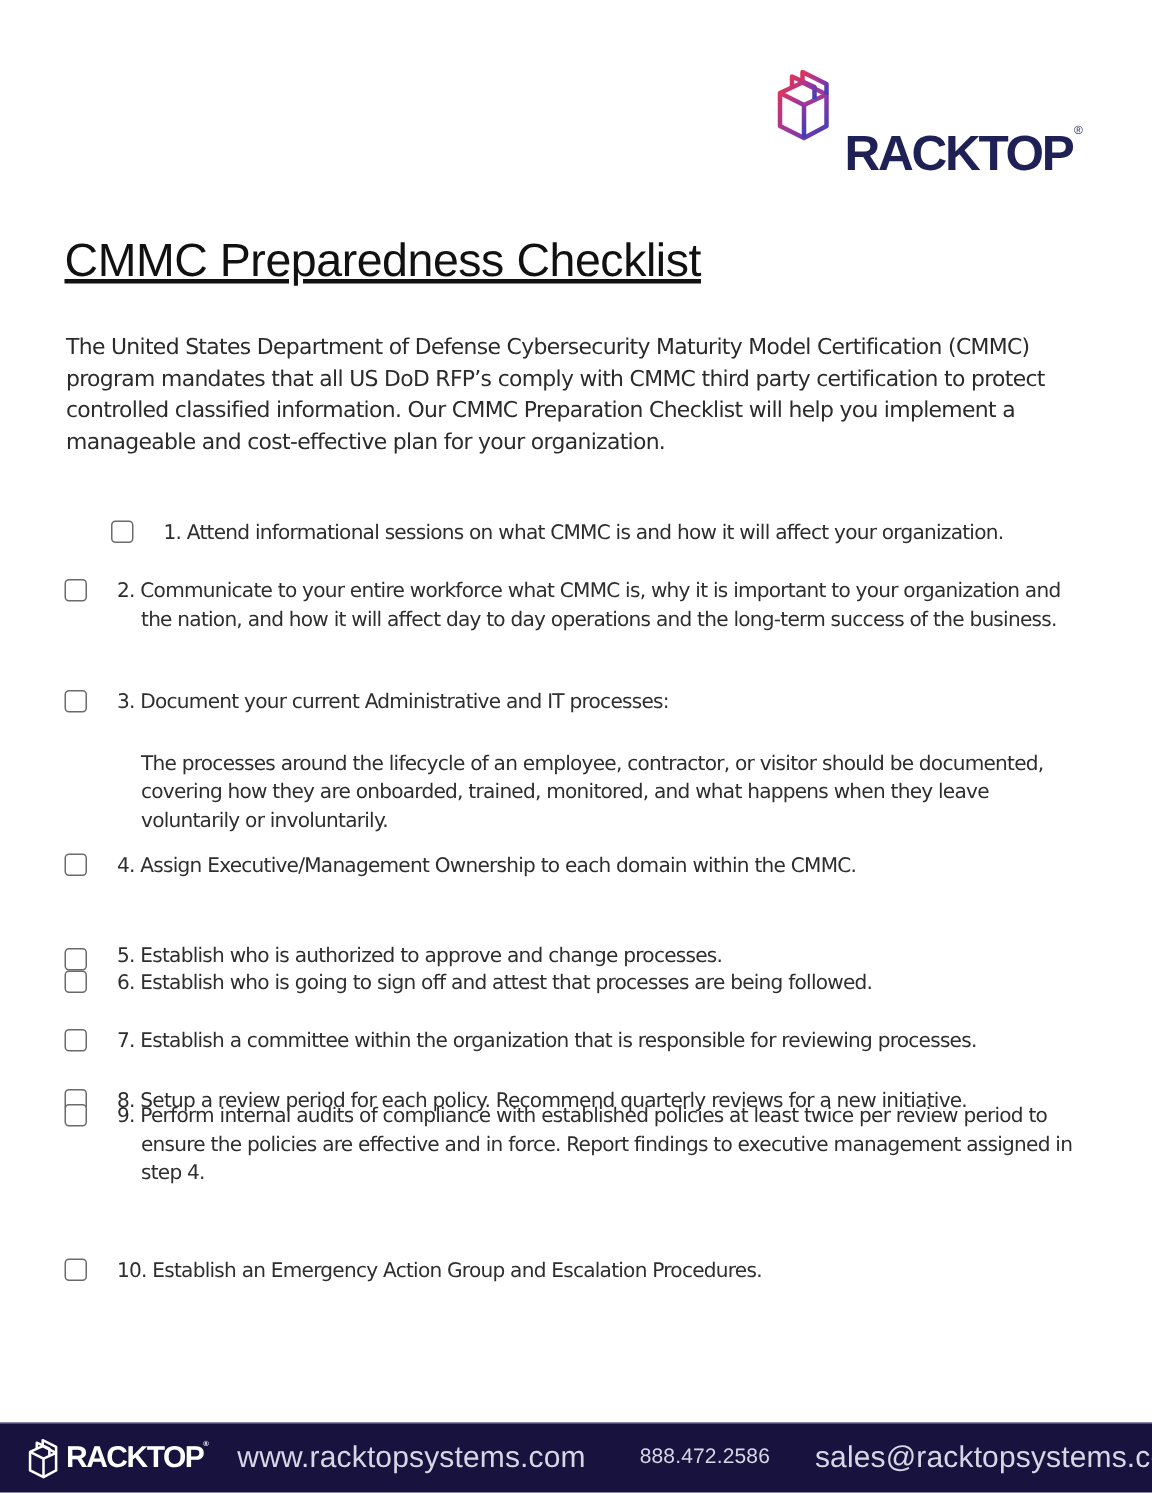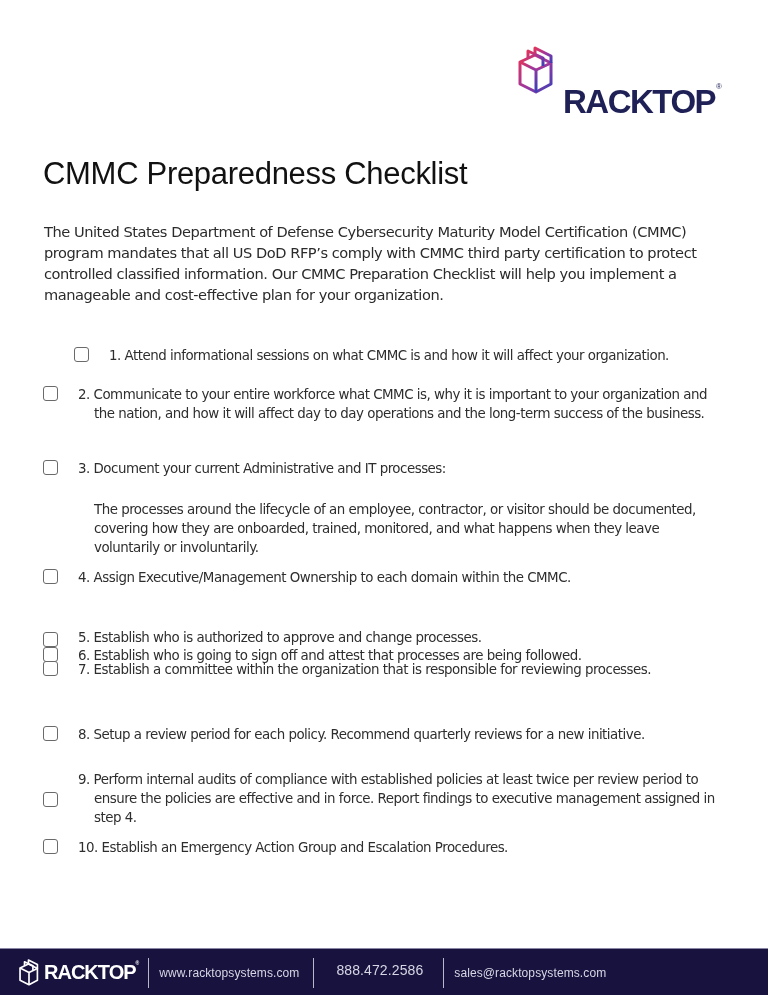--- a/index.html
+++ b/index.html
@@ -50,20 +50,21 @@
     .title {
       position: absolute;
       left: 43px;
       top: 156px;
       margin: 0;
       font-family: "Liberation Sans", sans-serif;
       font-weight: normal;
       font-size: 31px;
       color: #111111;
       letter-spacing: -0.3px;
+      text-decoration: underline;
     }
     .intro {
       position: absolute;
       left: 44px;
       top: 221px;
       width: 700px;
       margin: 0;
       font-family: "DejaVu Sans", sans-serif;
       font-size: 14.6px;
       line-height: 21px;
@@ -148,21 +149,21 @@
       position: relative;
       top: -1px;
     }
     .footer .sep {
       width: 1px;
       height: 30px;
       background: #b9b7cc;
       margin: 0 10px;
     }
     .footer .ftext {
-      font-size: 12px;
+      font-size: 20px;
       color: #d7d6e4;
       letter-spacing: 0.1px;
     }
     .footer .phone {
       font-size: 14px;
       margin: 0 12px 6px 12px;
     }
   </style>
 </head>
 <body>
@@ -228,35 +229,35 @@
     </div>
   </li>
 
   <li class="item" style="top:646px;">
     <span class="checkbox"></span>
     <div class="item-text item-body">
       <span>6.</span> <span>Establish who is going to sign off and attest that processes are being followed.</span>
     </div>
   </li>
 
-  <li class="item" style="top:660px;">
+  <li class="item" style="top:685px;">
     <span class="checkbox"></span>
     <div class="item-text item-body">
       <span>7.</span> <span>Establish a committee within the organization that is responsible for reviewing processes.</span>
     </div>
   </li>
 
   <li class="item" style="top:725px;">
     <span class="checkbox"></span>
     <div class="item-text item-body">
       <span>8.</span> <span>Setup a review period for each policy. Recommend quarterly reviews for a new initiative.</span>
     </div>
   </li>
 
-  <li class="item" style="top:770px;align-items:center;">
+  <li class="item" style="top:735px;">
     <span class="checkbox"></span>
     <div class="item-text item-body">
       <span>9.</span> <span>Perform internal audits of compliance with established policies at least twice per review period to ensure the policies are effective and in force. Report findings to executive management assigned in step 4.</span>
     </div>
   </li>
 
   <li class="item" style="top:838px;">
     <span class="checkbox"></span>
     <div class="item-text item-body">
       <span>10.</span> <span>Establish an Emergency Action Group and Escalation Procedures.</span>

